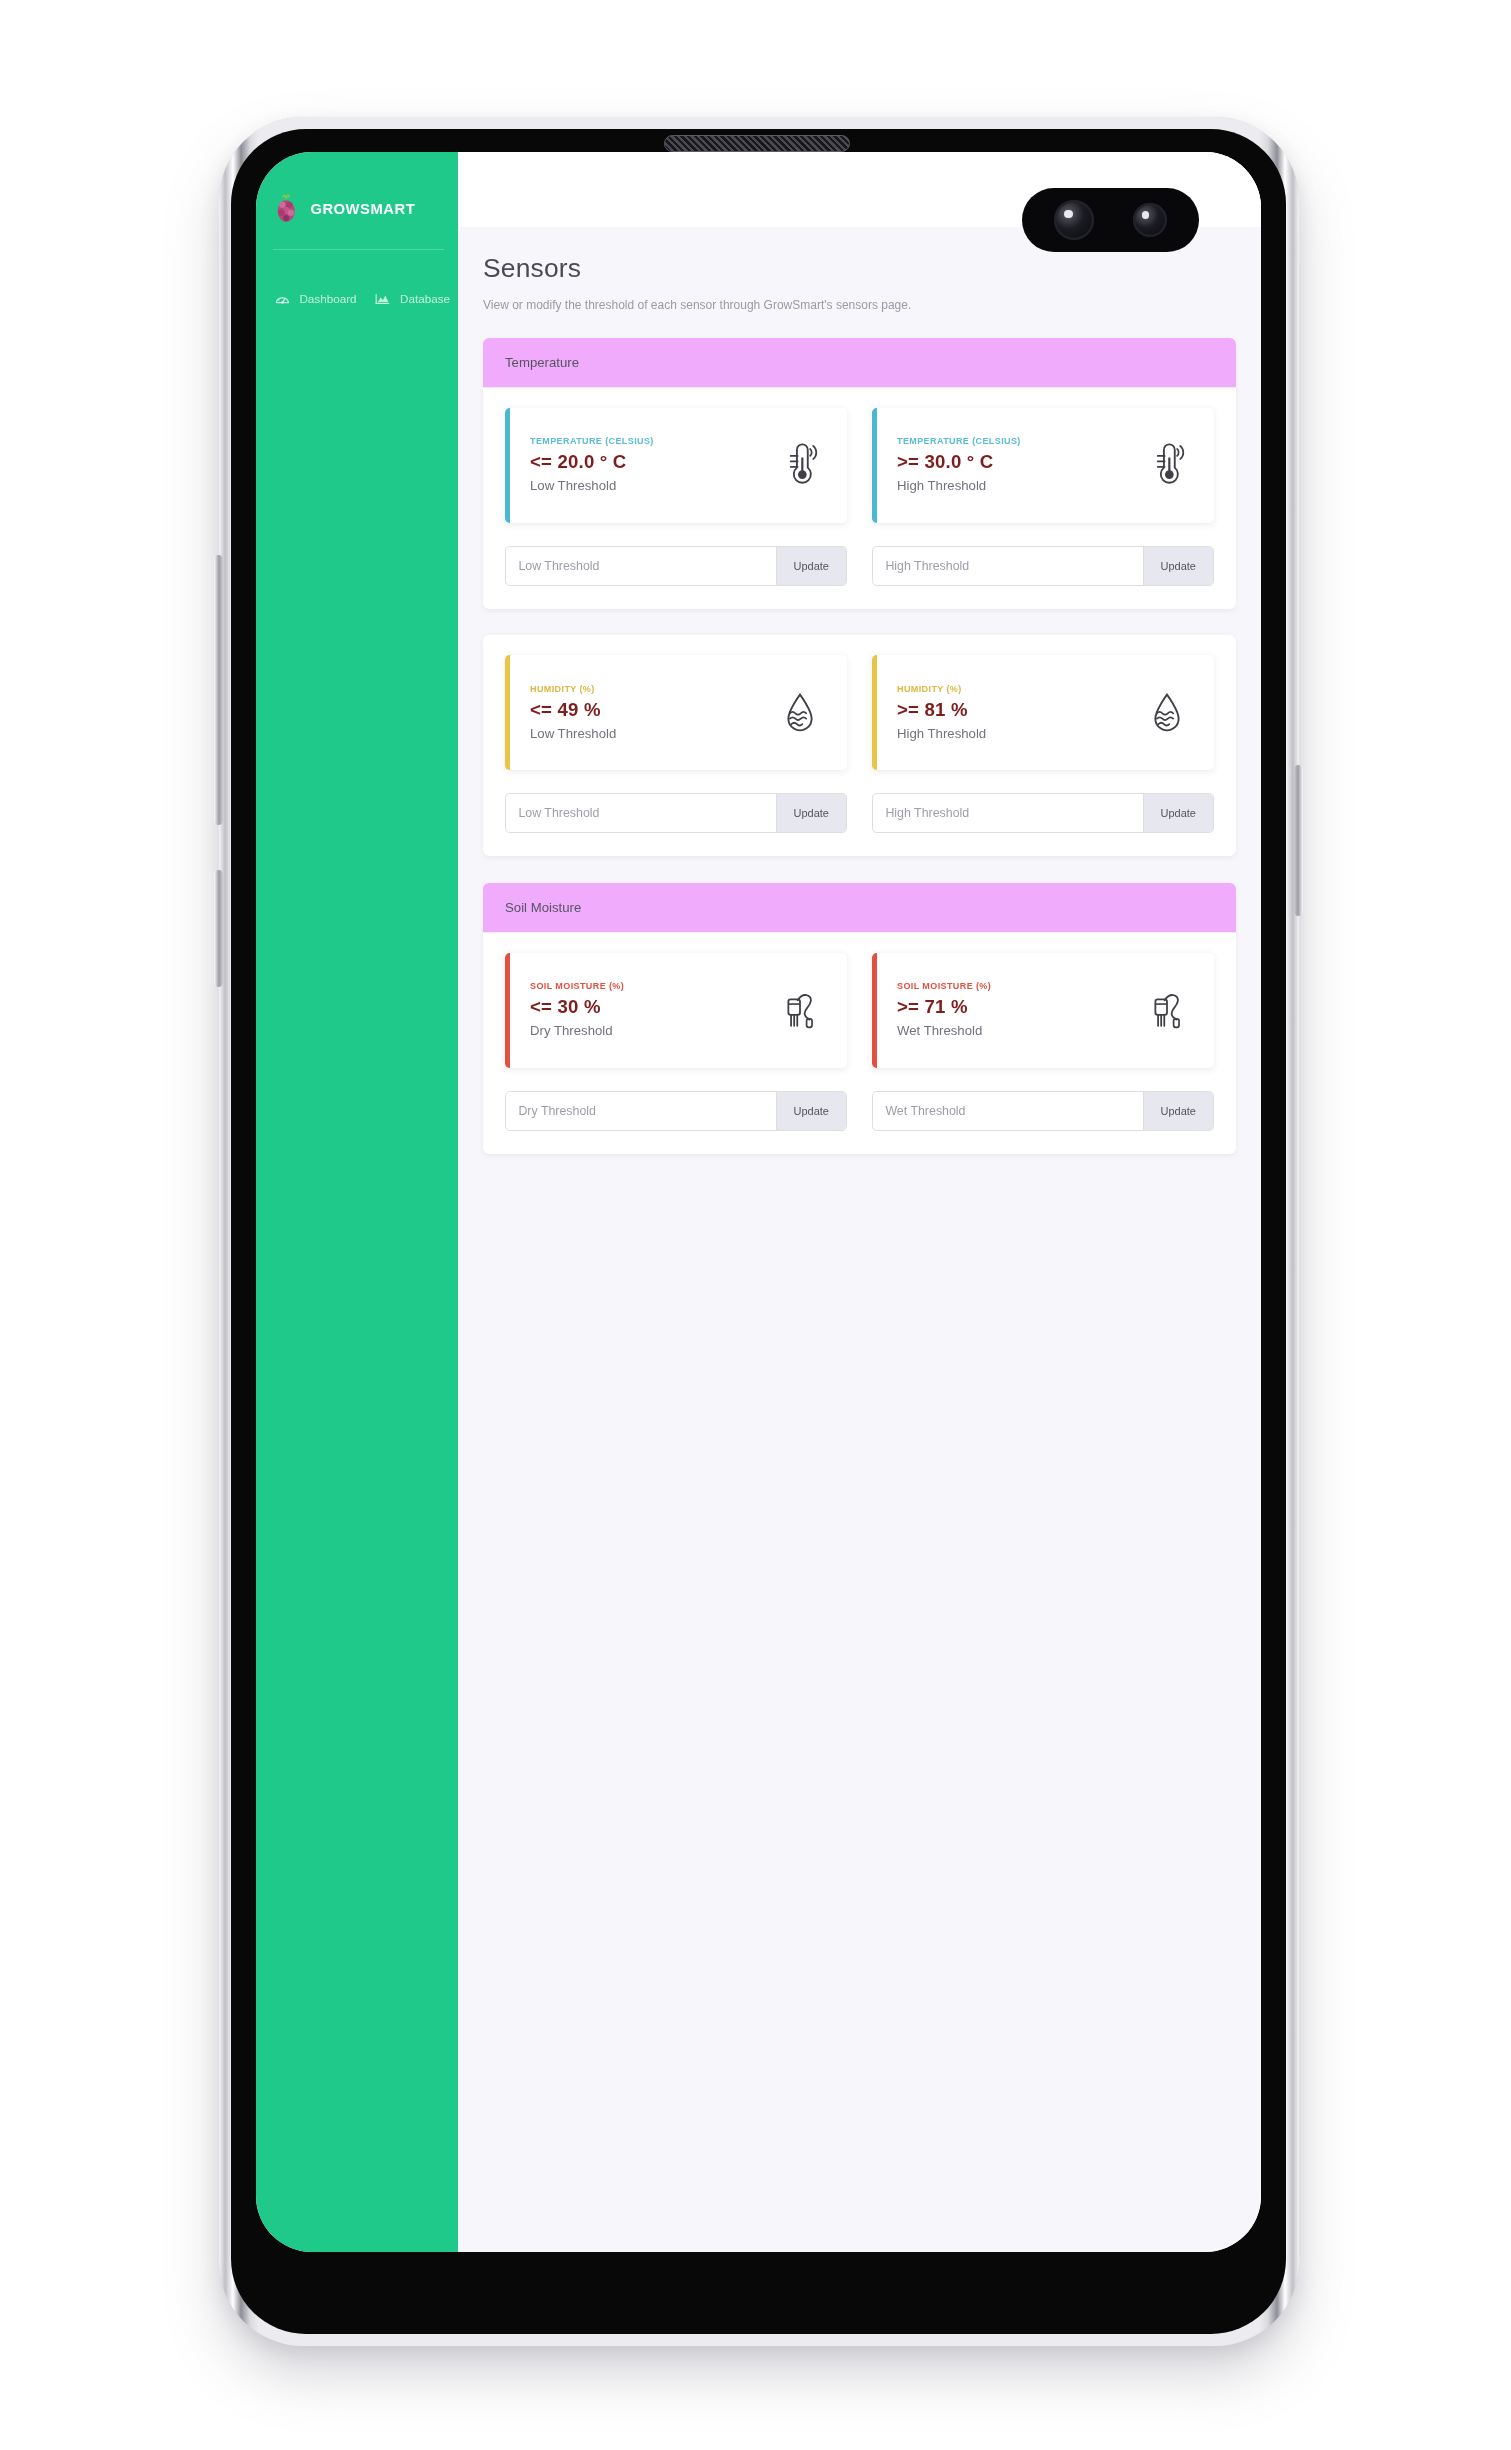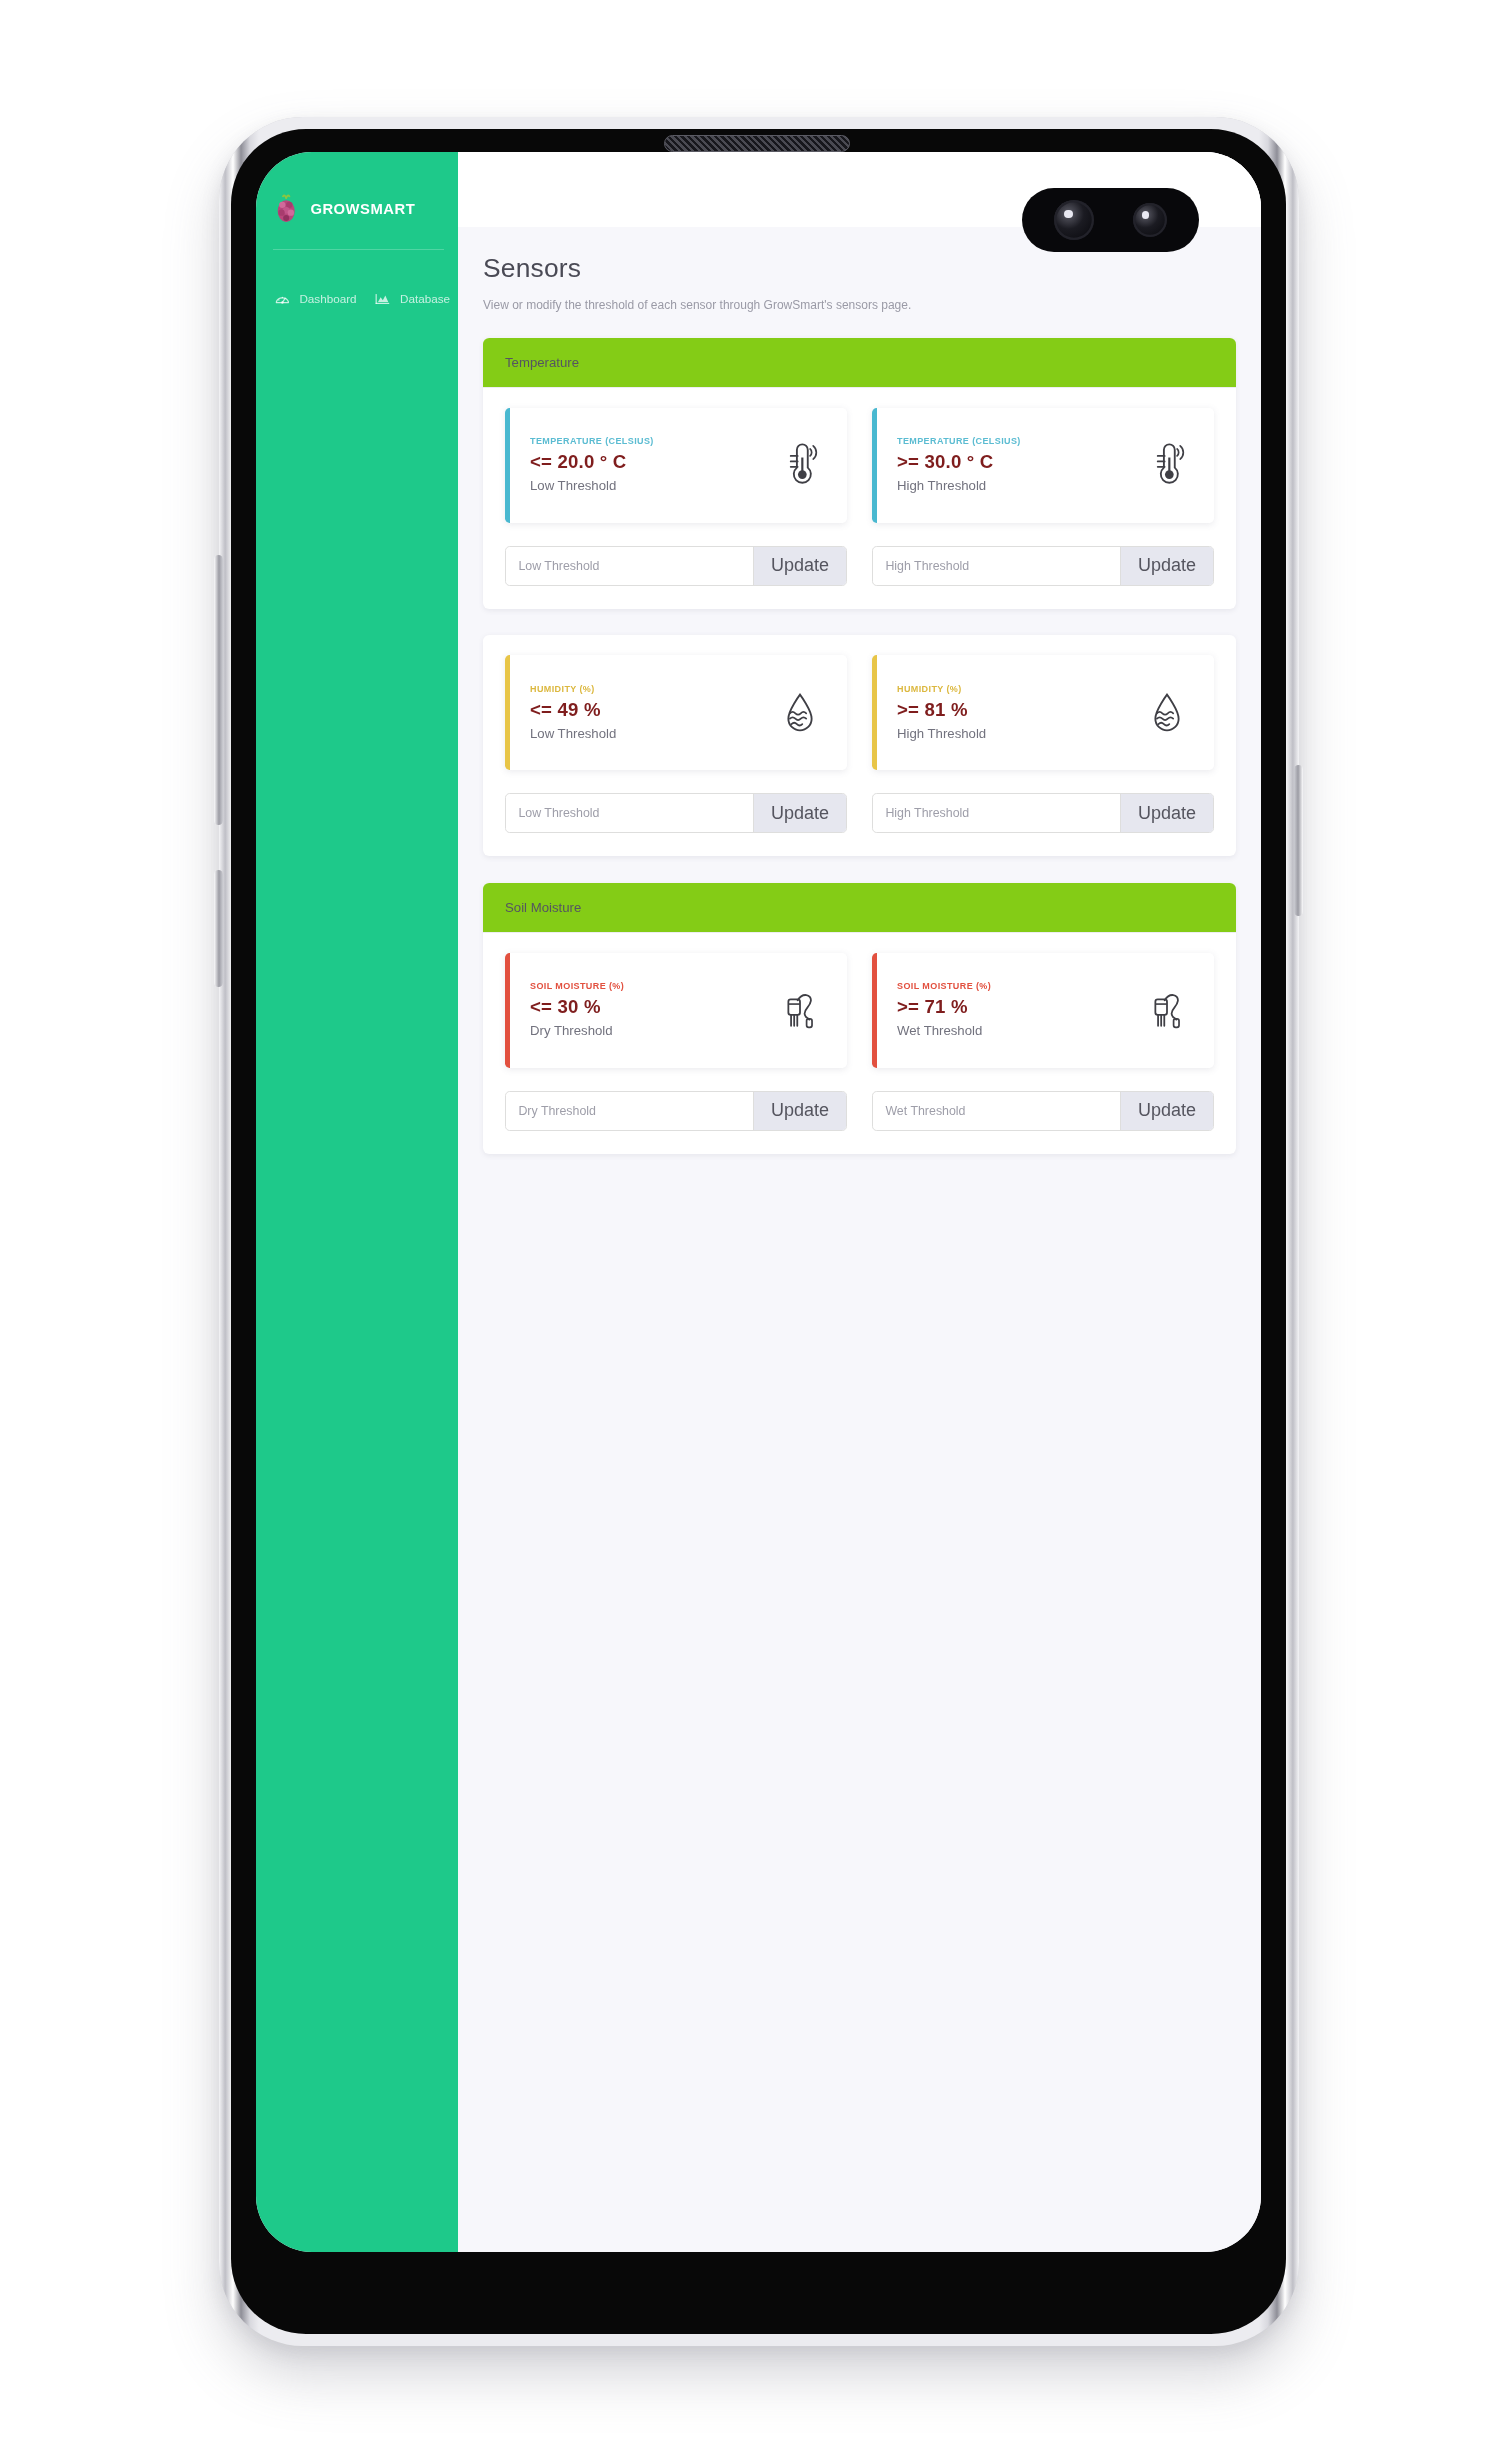--- a/index.html
+++ b/index.html
@@ -225,21 +225,21 @@
 
   
   .panel {
     margin-top: 26.4px;
     background: #ffffff;
     border-radius: 6.2px;
     box-shadow: 0 1.6px 5.4px rgba(110,110,130,0.10);
     overflow: hidden;
   }
   .panel-head {
-    background: #84cc16;
+    background: #f0abfc;
     border-bottom: 0.8px solid #ededf2;
     padding: 17px 22px;
     font-size: 13.2px;
     color: #555561;
     font-weight: 500;
   }
   .panel-body { padding: 20px 22px 23px 22px; }
 
   .card-row {
     display: flex;
@@ -316,21 +316,21 @@
     color: #55555f;
   }
   .input-group input::placeholder { color: #9e9ea9; }
   .update-btn {
     flex: 0 0 auto;
     border: none;
     border-left: 0.8px solid #dededd;
     background: #e6e7ef;
     color: #55555f;
     font-family: "Liberation Sans", sans-serif;
-    font-size: 18px;
+    font-size: 11px;
     padding: 0 17px;
     cursor: pointer;
   }
 </style>
 </head>
 <body>
 
 <div class="device-stage">
 
   <div class="phone-shadow"></div>

